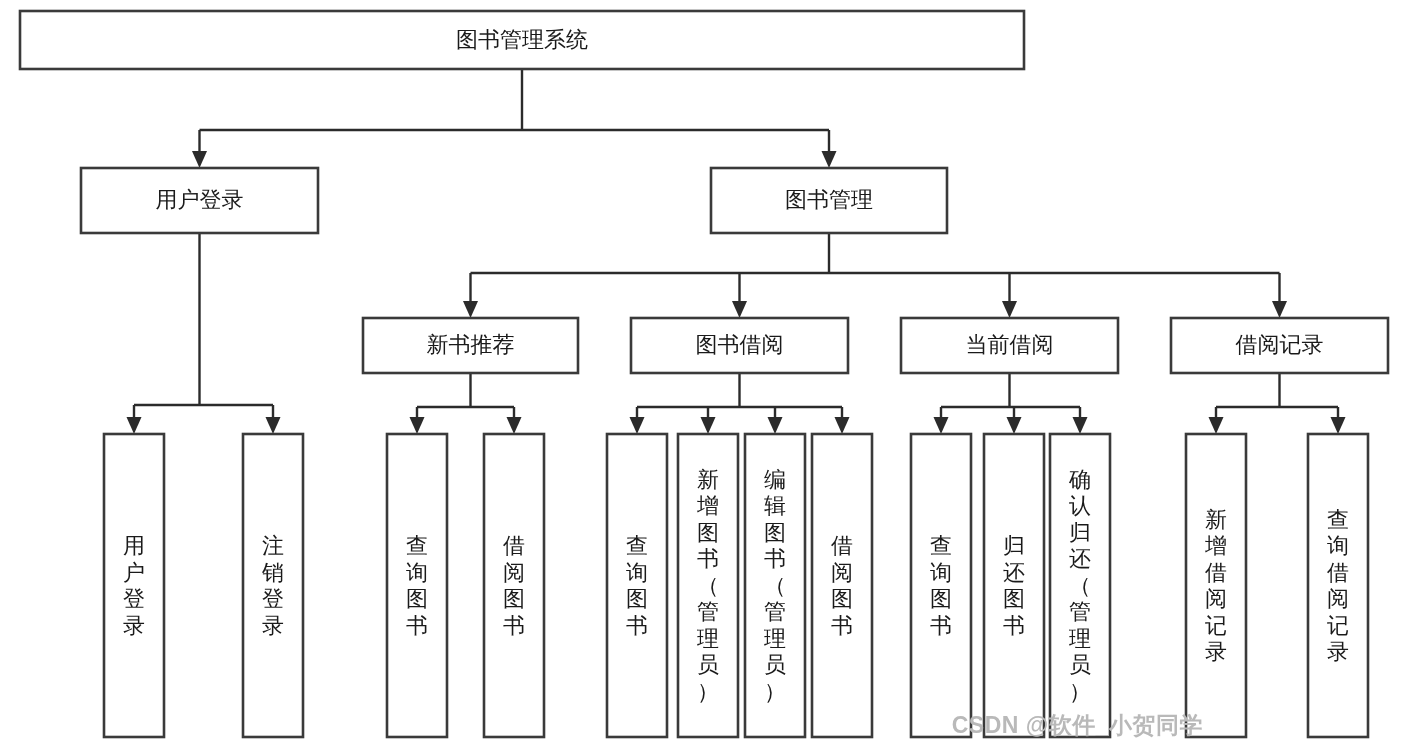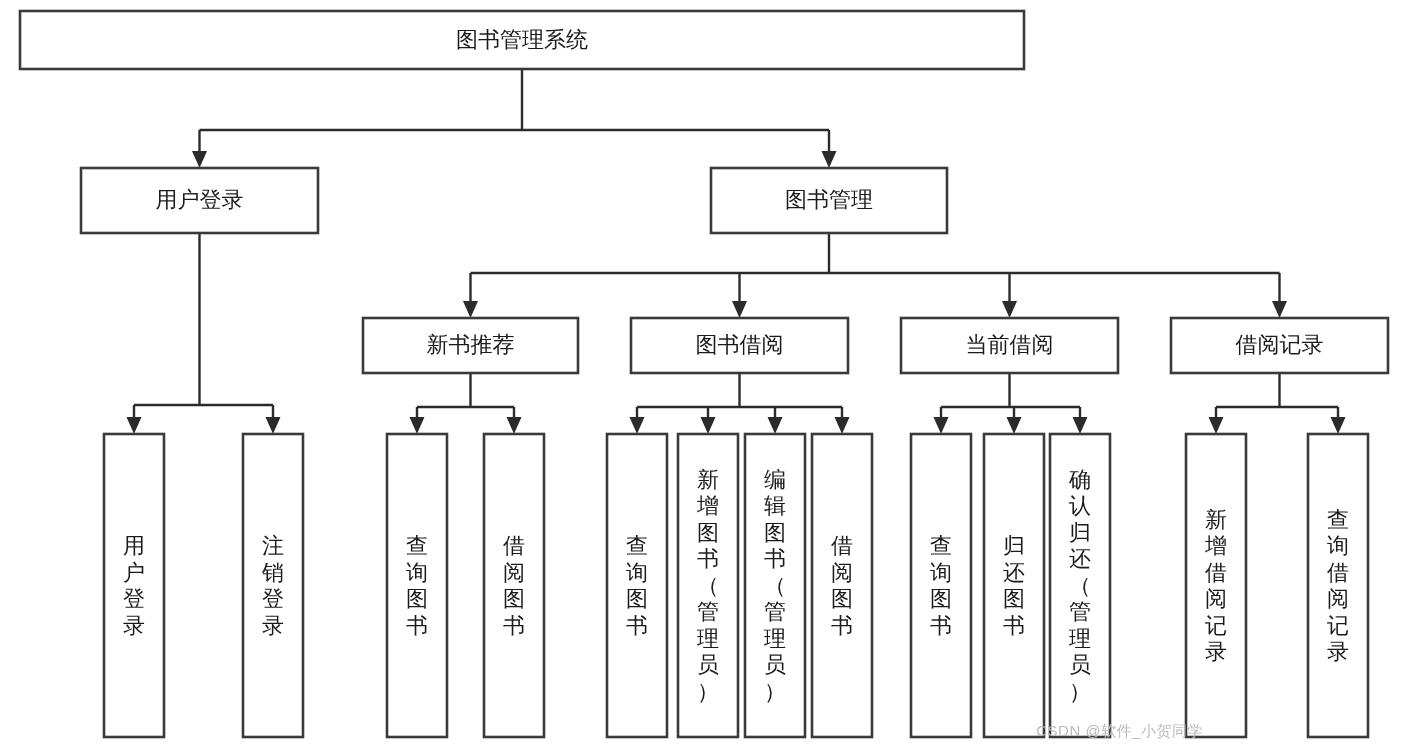--- a/index.html
+++ b/index.html
@@ -53,25 +53,26 @@
     fill: #1a1a1a;
     font-size: 22px;
     text-anchor: middle;
     white-space: pre;
   }
   .watermark {
     position: absolute;
     right: 12px;
     bottom: 6px;
     font-family: "Liberation Sans", "DejaVu Sans", sans-serif;
-    font-size: 15px;
+    font-size: 23px;
     color: #b9b9b9;
     letter-spacing: 0.5px;
     user-select: none;
     pointer-events: none;
+    font-weight: bold;
   }
 </style>
 </head>
 <body>
 
 <div id="diagram-root">
   <svg class="flow-svg" viewBox="0 0 1405 747" xmlns="http://www.w3.org/2000/svg">
     <g id="connectors-layer">
         <path d="M 522 69 L 522 130" class="connector"></path>
         <path d="M 199.5 130 L 829 130" class="connector"></path>

